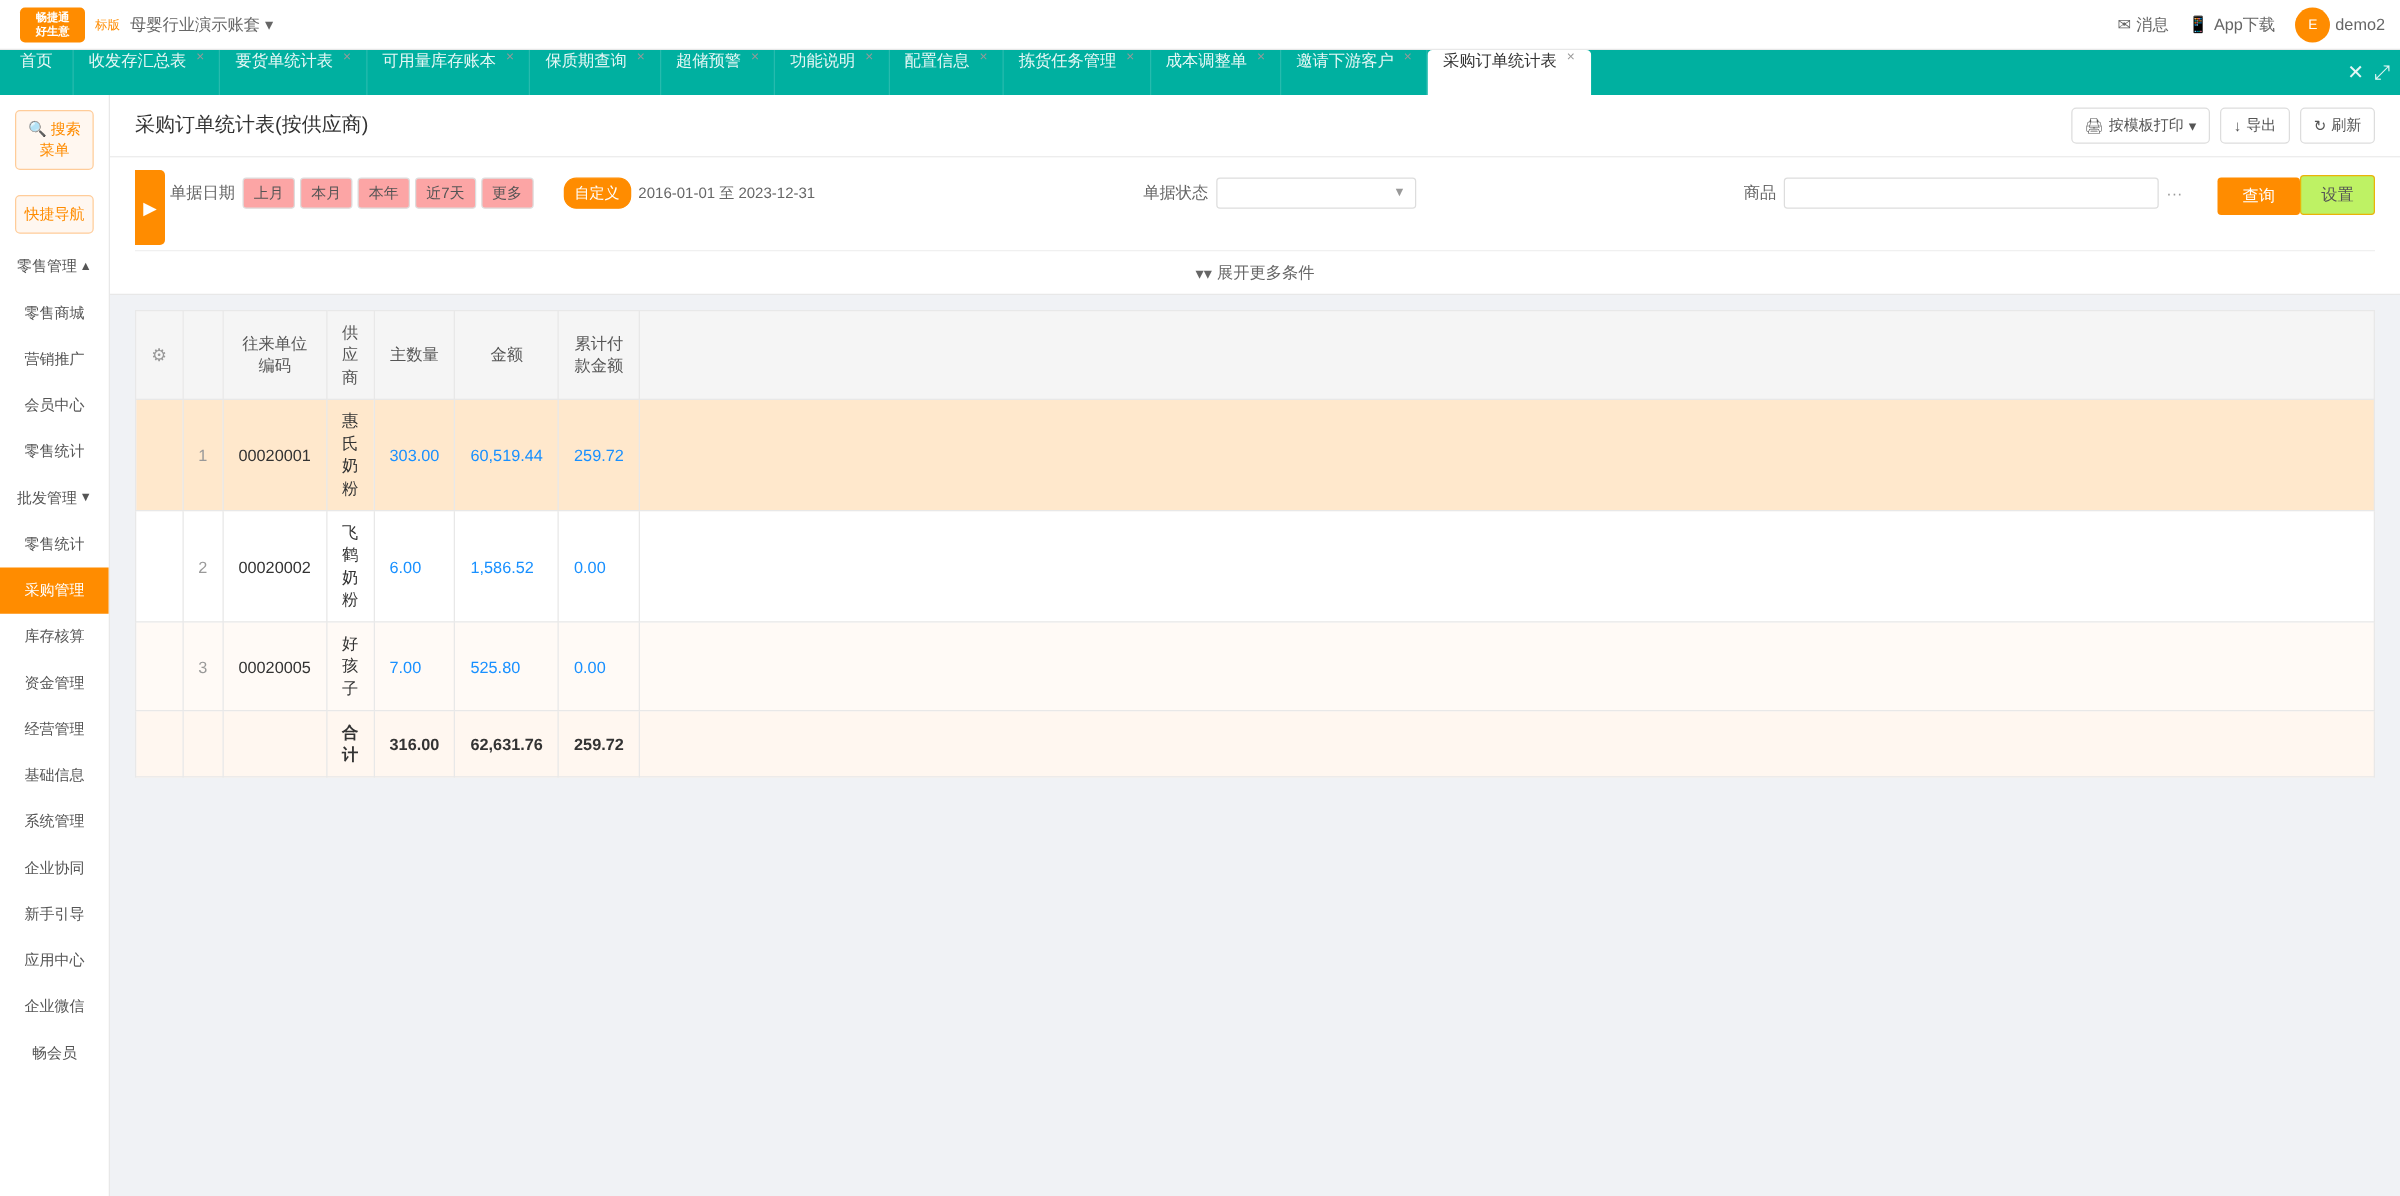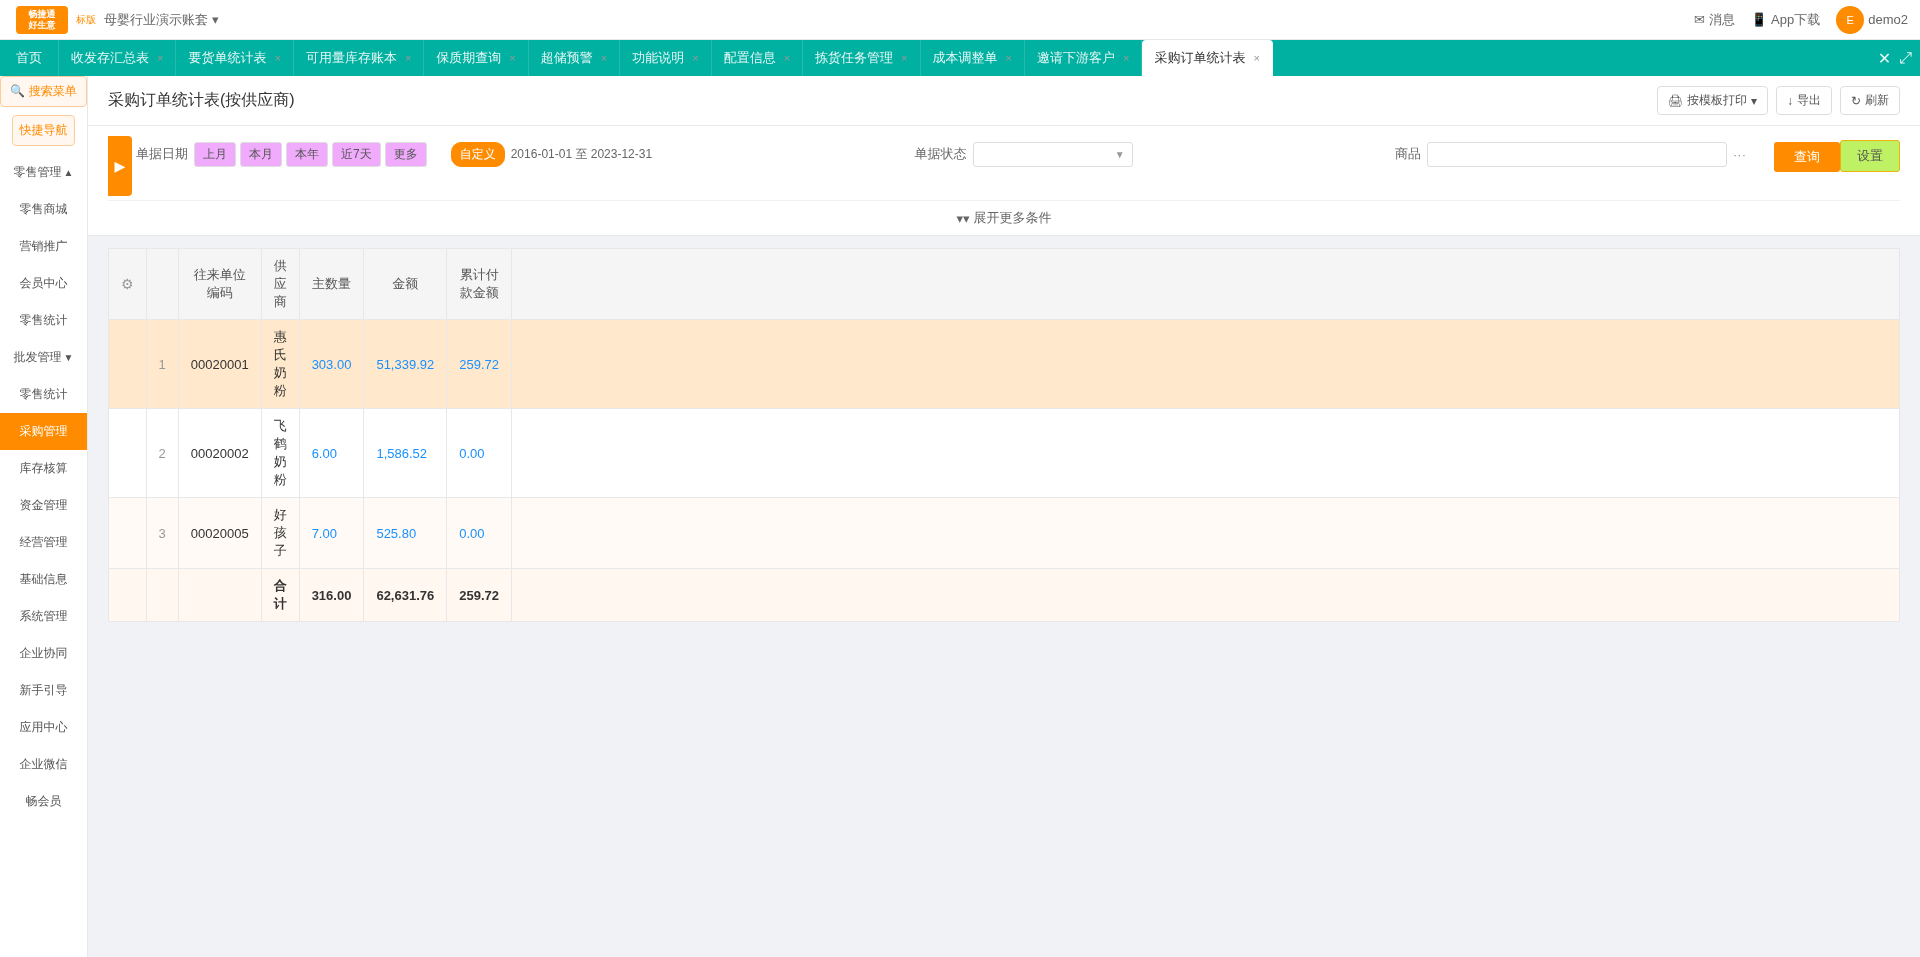--- a/index.html
+++ b/index.html
@@ -10,21 +10,21 @@
     .top-bar-left { display: flex; align-items: center; gap: 8px; }
     .logo { width: 60px; height: 32px; display: flex; align-items: center; justify-content: center; }
     .logo-img { width: 52px; height: 28px; background: #ff8c00; border-radius: 4px; display: flex; align-items: center; justify-content: center; color: #fff; font-size: 10px; font-weight: bold; }
     .workspace-selector { display: flex; align-items: center; gap: 4px; font-size: 13px; color: #666; cursor: pointer; }
     .top-bar-right { display: flex; align-items: center; gap: 16px; }
     .top-bar-action { display: flex; align-items: center; gap: 4px; color: #666; font-size: 13px; cursor: pointer; }
     .user-avatar { width: 28px; height: 28px; border-radius: 50%; background: #ff8c00; display: flex; align-items: center; justify-content: center; color: #fff; font-size: 11px; }
 
     
     .nav-tabs { height: 36px; background: #00b0a0; display: flex; align-items: stretch; flex-shrink: 0; overflow: hidden; }
-    .nav-tab { display: flex; align-items: center; padding: 0 12px; color: rgba(255,255,255,0.9); font-size: 13px; cursor: pointer; white-space: nowrap; gap: 4px; border-right: 1px solid rgba(255,255,255,0.15); }
+    .nav-tab { display: flex; padding: 0 12px; color: rgba(255,255,255,0.9); font-size: 13px; cursor: pointer; white-space: nowrap; gap: 4px; border-right: 1px solid rgba(255,255,255,0.15); }
     .nav-tab.active { background: #fff; color: #333; border-radius: 4px 4px 0 0; }
     .nav-tab .close-x { font-size: 11px; color: #999; margin-left: 4px; }
     .nav-tab-home { padding: 0 16px; font-size: 13px; }
     .nav-tab-end { display: flex; align-items: center; margin-left: auto; padding: 0 8px; gap: 8px; }
     .nav-tab-end span { color: rgba(255,255,255,0.9); font-size: 16px; cursor: pointer; }
 
     
     .main-layout { display: flex; flex: 1; overflow: hidden; }
 
     
@@ -40,21 +40,21 @@
     .content-area { flex: 1; display: flex; flex-direction: column; overflow: hidden; background: #f0f2f5; }
 
     
     .page-header { background: #fff; padding: 10px 20px; display: flex; align-items: center; justify-content: space-between; border-bottom: 1px solid #e8e8e8; flex-shrink: 0; }
     .page-title { font-size: 16px; font-weight: normal; color: #333; }
     .page-header-actions { display: flex; align-items: center; gap: 8px; }
     .btn-template-print { display: flex; align-items: center; gap: 4px; padding: 5px 10px; border: 1px solid #ddd; border-radius: 4px; background: #fff; color: #555; font-size: 12px; cursor: pointer; }
     .btn-export { display: flex; align-items: center; gap: 4px; padding: 5px 10px; border: 1px solid #ddd; border-radius: 4px; background: #fff; color: #555; font-size: 12px; cursor: pointer; }
     .btn-refresh { display: flex; align-items: center; gap: 4px; padding: 5px 10px; border: 1px solid #ddd; border-radius: 4px; background: #fff; color: #555; font-size: 12px; cursor: pointer; }
     .filter-date-btns { display: flex; gap: 4px; }
-    .filter-date-btn { padding: 3px 8px; border: 1px solid #ddd; border-radius: 3px; background: #f0abfc; color: #555; font-size: 12px; cursor: pointer; }
+    .filter-date-btn { padding: 3px 8px; border: 1px solid #ddd; border-radius: 3px; background: #fca5a5; color: #555; font-size: 12px; cursor: pointer; }
     .filter-date-btn.custom { background: #ff8c00; color: #fff; border-color: #ff8c00; border-radius: 10px; padding: 2px 8px; margin-left: 20px; }
     .filter-date-range { color: #666; font-size: 12px; }
     .filter-select { padding: 4px 28px 4px 8px; border: 1px solid #ddd; border-radius: 3px; background: #fff; color: #555; font-size: 13px; min-width: 160px; appearance: none; cursor: pointer; position: relative; }
     .filter-select-wrap { position: relative; display: flex; align-items: center; }
     .filter-select-wrap::after { content: '▼'; position: absolute; right: 8px; font-size: 10px; color: #999; pointer-events: none; }
     .btn-query { padding: 6px 20px; background: #ff8c00; color: #fff; border: none; border-radius: 3px; font-size: 13px; cursor: pointer; }
     .btn-setting { padding: 6px 16px; background: #bef264; color: #555; border: 1px solid #eab308; border-radius: 3px; font-size: 13px; cursor: pointer; display: block; margin-top: 4px; }
 
     
     .toggle-arrow { width: 24px; height: 60px; background: #ff8c00; border-radius: 0 4px 4px 0; display: flex; align-items: center; justify-content: center; cursor: pointer; color: #fff; font-size: 14px; flex-shrink: 0; margin-right: 4px; }
@@ -172,21 +172,21 @@
   </div>
   <div class="nav-tab-end">
     <span style="color:rgba(255,255,255,0.9);font-size:16px;">✕</span>
     <span style="color:rgba(255,255,255,0.9);font-size:16px;">⤢</span>
   </div>
 </div>
 
 <div class="main-layout">
 
   <div class="sidebar">
-    <div style="padding:0;">
+    <div style="padding:12px;">
       <button class="sidebar-search-btn">
         <span>🔍 </span><span>搜索菜单</span>
       </button>
     </div>
     <div style="padding:4px 6px;">
       <button class="sidebar-nav-btn">
         <span>快捷导航</span>
       </button>
     </div>
     <div class="sidebar-item has-sub">
@@ -331,21 +331,21 @@
             <th style="width:100%;"></th>
           </tr>
         </thead>
         <tbody>
           <tr class="selected">
             <td class="settings-col"></td>
             <td class="row-num">1</td>
             <td>00020001</td>
             <td>惠氏奶粉</td>
             <td><a style="color:#1890ff;cursor:pointer;">303.00</a></td>
-            <td><a style="color:#1890ff;cursor:pointer;">51,339.92</a></td>
+            <td><a style="color:#1890ff;cursor:pointer;">60,519.44</a></td>
             <td><a style="color:#1890ff;cursor:pointer;">259.72</a></td>
             <td></td>
           </tr>
           <tr>
             <td class="settings-col"></td>
             <td class="row-num">2</td>
             <td>00020002</td>
             <td>飞鹤奶粉</td>
             <td><a style="color:#1890ff;cursor:pointer;">6.00</a></td>
             <td><a style="color:#1890ff;cursor:pointer;">1,586.52</a></td>

